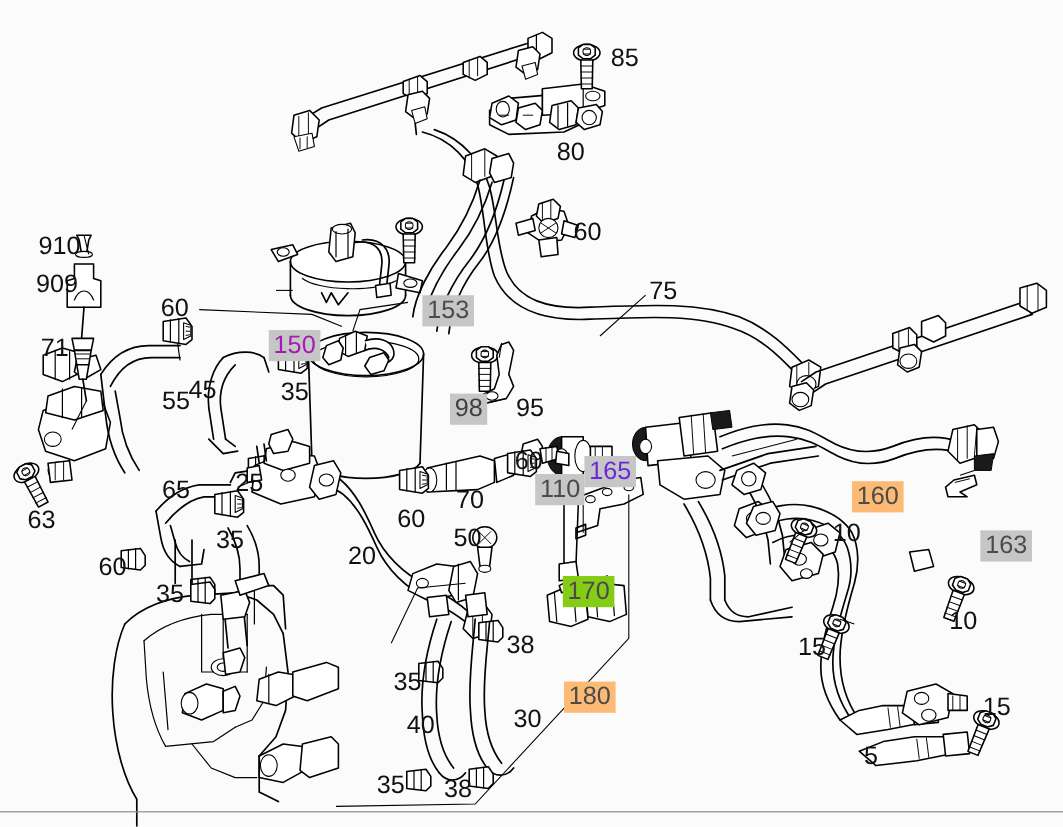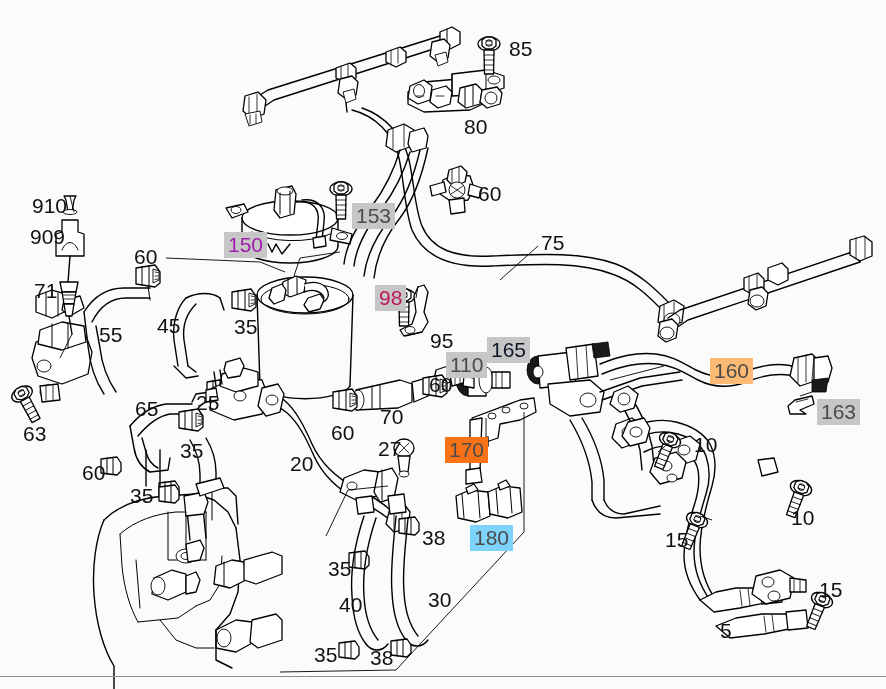--- a/index.html
+++ b/index.html
@@ -29,20 +29,21 @@
     font-weight: 400;
     color: #111111;
     line-height: 1;
     white-space: nowrap;
     letter-spacing: 0px;
   }
   .callout.hl {
     background: #c6c6c6;
     color: #4b4b4b;
     padding: 2px 4px 3px 4px;
+    margin-top: 43px;
   }
   .baseline {
     position: absolute;
     left: 0;
     height: 1px;
     background: #8d8d8d;
   }
 </style>
 </head>
 <body>
@@ -568,43 +569,43 @@
   <div id="callout-layer">
       <div class="callout" style="left: 509px; top: 38px;">85</div>
       <div class="callout" style="left: 464px; top: 116px;">80</div>
       <div class="callout" style="left: 478px; top: 183px;">60</div>
       <div class="callout hl" style="left: 352px; top: 203px; background: rgb(198, 198, 198); color: rgb(75, 75, 75);">153</div>
       <div class="callout hl" style="left: 224px; top: 232px; background: rgb(198, 198, 198); color: #a21caf;">150</div>
       <div class="callout" style="left: 32px; top: 195px;">910</div>
       <div class="callout" style="left: 30px; top: 226px; text-align: center;">909</div>
       <div class="callout" style="left: 34px; top: 280px;">71</div>
       <div class="callout" style="left: 134px; top: 246px;">60</div>
-      <div class="callout" style="left: 99px; top: 324px;">55</div>
+      <div class="callout" style="left: 99px; top: 324px; padding-left: 36px;">55</div>
       <div class="callout" style="left: 157px; top: 315px;">45</div>
       <div class="callout" style="left: 234px; top: 316px;">35</div>
       <div class="callout" style="left: 541px; top: 232px;">75</div>
-      <div class="callout hl" style="left: 375px; top: 285px; background: rgb(198, 198, 198); color: #be185d;">98</div>
+      <div class="callout hl" style="left: 375px; top: 285px; background: rgb(198, 198, 198); color: #404040;">98</div>
       <div class="callout" style="left: 430px; top: 330px;">95</div>
-      <div class="callout hl" style="left: 487px; top: 337px; background: rgb(198, 198, 198); color: #0f172a;">165</div>
+      <div class="callout hl" style="left: 487px; top: 337px; background: rgb(198, 198, 198); color: #6d28d9;">165</div>
       <div class="callout hl" style="left: 446px; top: 352px; background: rgb(198, 198, 198); color: rgb(75, 75, 75);">110</div>
       <div class="callout hl" style="left: 710px; top: 358px; background: #fdba74; color: rgb(75, 75, 75);">160</div>
       <div class="callout hl" style="left: 817px; top: 399px; background: rgb(198, 198, 198); color: rgb(75, 75, 75);">163</div>
       <div class="callout" style="left: 23px; top: 423px;">63</div>
       <div class="callout" style="left: 135px; top: 398px;">65</div>
       <div class="callout" style="left: 196px; top: 392px; text-align: center;">25</div>
       <div class="callout" style="left: 180px; top: 440px;">35</div>
       <div class="callout" style="left: 82px; top: 462px;">60</div>
       <div class="callout" style="left: 130px; top: 485px;">35</div>
       <div class="callout" style="left: 331px; top: 422px;">60</div>
       <div class="callout" style="left: 380px; top: 406px;">70</div>
       <div class="callout" style="left: 429px; top: 374px;">60</div>
       <div class="callout" style="left: 290px; top: 453px;">20</div>
-      <div class="callout" style="left: 378px; top: 438px;">27</div>
-      <div class="callout hl" style="left: 445px; top: 437px; background: #f97316; color: rgb(75, 75, 75);">170</div>
-      <div class="callout hl" style="left: 470px; top: 525px; background: #7dd3fc; color: rgb(75, 75, 75);">180</div>
+      <div class="callout" style="left: 378px; top: 438px;">50</div>
+      <div class="callout hl" style="left: 469px; top: 437px; background: #84cc16; color: rgb(75, 75, 75);">170</div>
+      <div class="callout hl" style="left: 470px; top: 525px; background: #fdba74; color: rgb(75, 75, 75);">180</div>
       <div class="callout" style="left: 422px; top: 527px;">38</div>
       <div class="callout" style="left: 328px; top: 558px;">35</div>
       <div class="callout" style="left: 339px; top: 594px;">40</div>
       <div class="callout" style="left: 428px; top: 589px;">30</div>
       <div class="callout" style="left: 314px; top: 644px;">35</div>
       <div class="callout" style="left: 370px; top: 647px;">38</div>
       <div class="callout" style="left: 694px; top: 434px;">10</div>
       <div class="callout" style="left: 791px; top: 507px;">10</div>
       <div class="callout" style="left: 665px; top: 529px;">15</div>
       <div class="callout" style="left: 819px; top: 579px;">15</div>

